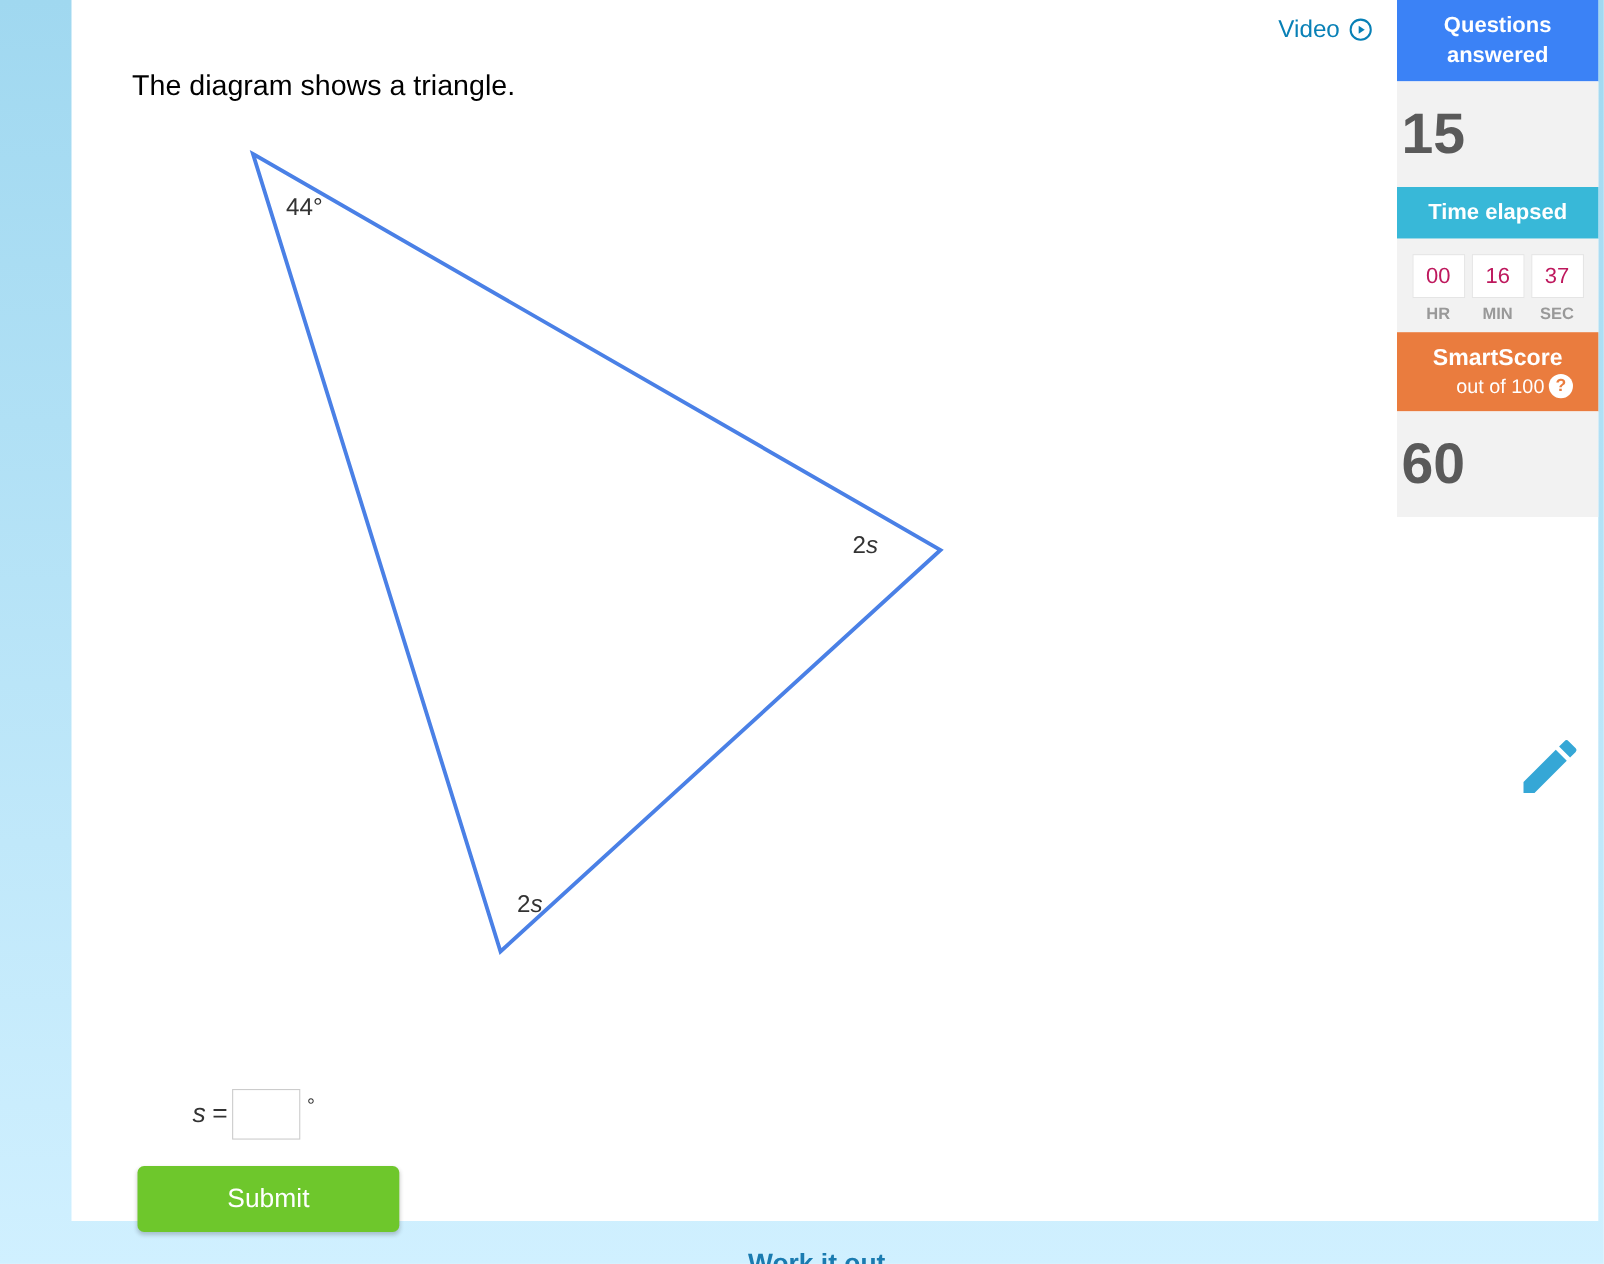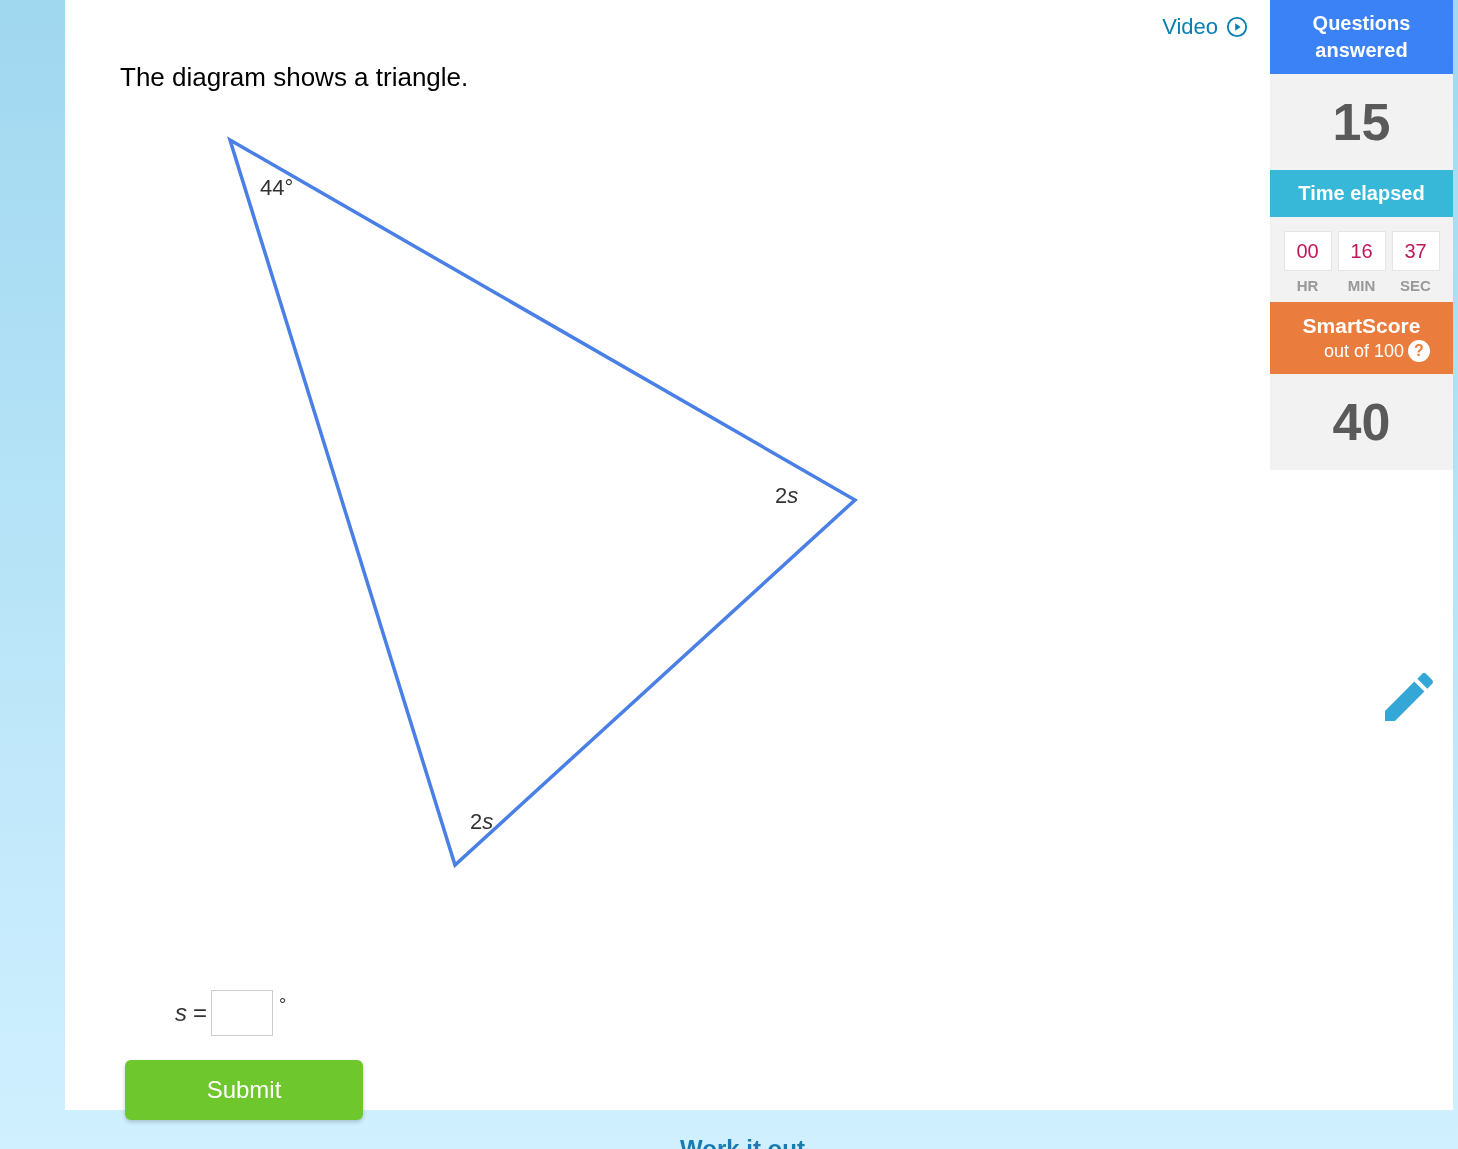--- a/index.html
+++ b/index.html
@@ -111,21 +111,21 @@
     .panel-head {
       text-align: center;
       color: #fff;
       font-weight: bold;
       font-size: 20px;
       padding: 10px 6px;
       line-height: 1.35;
     }
     .panel-body {
       background: #f2f2f2;
-      text-align: center;
+      text-align: left;
       padding: 18px 4px;
     }
     .big-num {
       font-size: 52px;
       font-weight: bold;
       color: #5a5a5a;
     }
     .qa-head { background: #3b82f6; }
     .time-head { background: #38b8d8; }
     .time-body {
@@ -243,21 +243,21 @@
       </div>
     </div>
     <div class="score-head">
       <div class="t1">SmartScore</div>
       <div class="t2">
         <span>out of 100</span>
         <span class="help-circle">?</span>
       </div>
     </div>
     <div class="panel-body">
-      <div class="big-num">40</div>
+      <div class="big-num">60</div>
     </div>
   </div>
 
   <svg class="pencil-icon" viewBox="0 0 24 24" fill="currentColor">
     <path d="M3 17.25V21h3.75l11-11.04-3.75-3.75L3 17.25zM20.71 7.04a1 1 0 0 0 0-1.41l-2.34-2.34a1 1 0 0 0-1.41 0l-1.83 1.83 3.75 3.75 1.83-1.83z"></path>
   </svg>
 
 </div>
 
 </body></html>

